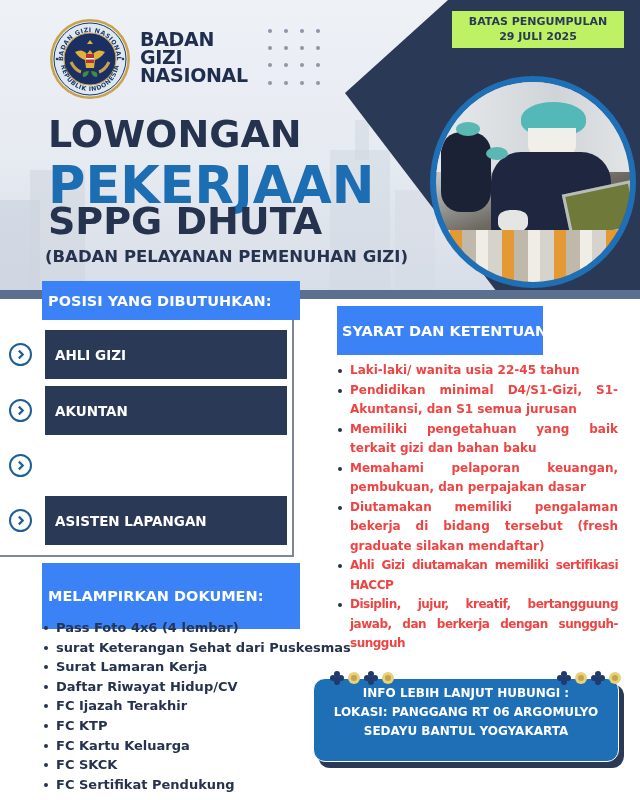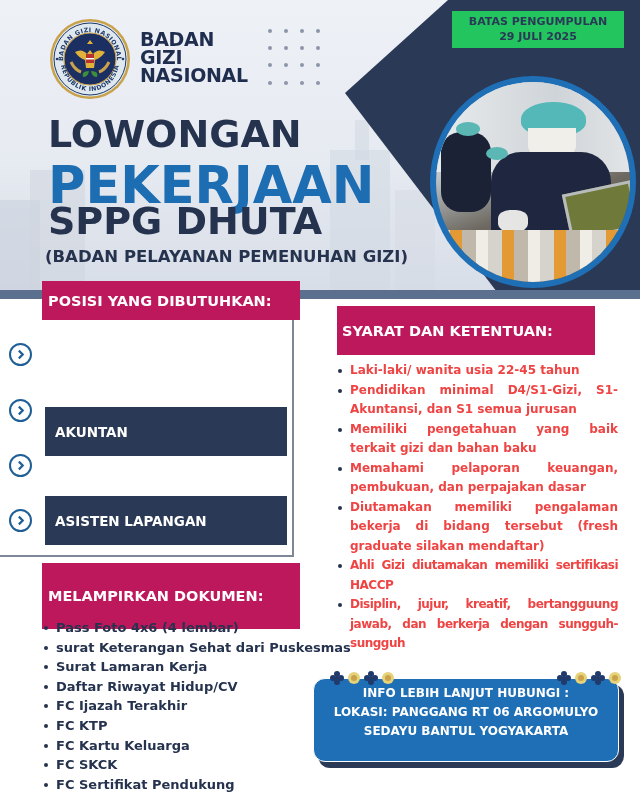--- a/index.html
+++ b/index.html
@@ -27,21 +27,21 @@
   }
 
   .dots { position: absolute; left: 266px; top: 27px; width: 60px; height: 60px; }
   .dot { position: absolute; width: 4px; height: 4px; border-radius: 50%; background: #8c96a8; }
 
   .logo { position: absolute; left: 49px; top: 18px; width: 82px; height: 82px; }
   .brand { position: absolute; left: 140px; top: 30px; font-family: "DejaVu Sans", sans-serif; font-weight: bold; color: #1f2d4f; font-size: 19px; line-height: 18px; letter-spacing: -0.3px; }
 
   .deadline {
     position: absolute; left: 452px; top: 11px; width: 172px; height: 37px;
-    background: #22c55e; text-align: center; color: #2a3956; font-weight: bold;
+    background: #bef264; text-align: center; color: #2a3956; font-weight: bold;
     font-size: 11px; line-height: 15px; padding-top: 3px;
   }
 
   .photo-ring {
     position: absolute; left: 430px; top: 76px; width: 206px; height: 212px; border-radius: 50%;
     background: #1e6fb5; padding: 6px;
   }
   .photo {
     width: 100%; height: 100%; border-radius: 50%; overflow: hidden; position: relative;
     background: linear-gradient(160deg, #dfe3e6 0%, #bfc5c9 35%, #6d6860 60%, #3a3a3d 100%);
@@ -50,21 +50,21 @@
 
   .title { position: absolute; left: 48px; font-weight: bold; font-family: "DejaVu Sans", sans-serif; letter-spacing: 0px; }
   .t1 { top: 112px; font-size: 38px; color: #26334f; }
   .t2 { top: 156px; font-size: 51px; color: #1d6db3; }
   .t3 { top: 199px; font-size: 38px; color: #26334f; }
   .t4 { top: 247px; font-size: 16.5px; color: #26334f; left: 45px; }
 
   .hero-bar { position: absolute; left: 0; top: 290px; width: 640px; height: 9px; background: #5b6f8e; }
 
   .section-head {
-    position: absolute; background: #be185d; color: #ffffff; font-weight: bold;
+    position: absolute; background: #3b82f6; color: #ffffff; font-weight: bold;
     font-size: 14.5px; display: flex; align-items: center; padding-left: 6px; white-space: nowrap;
   }
 
   .frame { position: absolute; left: 0; top: 300px; width: 294px; height: 257px; border-right: 2px solid #7d8797; border-bottom: 2px solid #7d8797; }
   .pos-item { position: absolute; left: 45px; width: 242px; height: 49px; background: #2a3956; color: #ffffff; font-weight: bold; font-size: 13.5px; display: flex; align-items: center; padding-left: 10px; }
   .chev { position: absolute; left: 9px; width: 23px; height: 23px; border: 2.5px solid #1f5f96; border-radius: 50%; display: flex; align-items: center; justify-content: center; }
   .chev svg { width: 11px; height: 11px; }
 
   .doc-list { position: absolute; left: 42px; top: 618px; list-style: none; }
   .doc-list li { font-size: 13px; font-weight: bold; color: #26334f; line-height: 19.6px; padding-left: 14px; position: relative; white-space: nowrap; }
@@ -180,27 +180,28 @@
   <div class="hero-bar"></div>
 
   <div class="frame"></div>
   <div class="section-head" style="left:42px;top:281px;width:258px;height:39px;">POSISI YANG DIBUTUHKAN:</div>
 
   <div class="chev" style="top:343px;">
     <svg viewBox="0 0 10 10">
         <path d="M3.5 1.5 L7 5 L3.5 8.5" stroke="#1f5f96" stroke-width="2" fill="none"></path>
       </svg>
   </div>
+  <div class="pos-item" style="top:330px;">AHLI GIZI</div>
 
   <div class="chev" style="top:399px;">
     <svg viewBox="0 0 10 10">
         <path d="M3.5 1.5 L7 5 L3.5 8.5" stroke="#1f5f96" stroke-width="2" fill="none"></path>
       </svg>
   </div>
-  <div class="pos-item" style="top:386px;margin-top:21px;">AKUNTAN</div>
+  <div class="pos-item" style="top:386px;">AKUNTAN</div>
 
   <div class="chev" style="top:454px;">
     <svg viewBox="0 0 10 10">
         <path d="M3.5 1.5 L7 5 L3.5 8.5" stroke="#1f5f96" stroke-width="2" fill="none"></path>
       </svg>
   </div>
 
   <div class="chev" style="top:509px;">
     <svg viewBox="0 0 10 10">
         <path d="M3.5 1.5 L7 5 L3.5 8.5" stroke="#1f5f96" stroke-width="2" fill="none"></path>
@@ -214,21 +215,21 @@
     <li>surat Keterangan Sehat dari Puskesmas</li>
     <li>Surat Lamaran Kerja</li>
     <li>Daftar Riwayat Hidup/CV</li>
     <li>FC Ijazah Terakhir</li>
     <li>FC KTP</li>
     <li>FC Kartu Keluarga</li>
     <li>FC SKCK</li>
     <li>FC Sertifikat Pendukung</li>
   </ul>
 
-  <div class="section-head" style="left:337px;top:306px;width:258px;height:49px;padding-left:5px;">SYARAT DAN KETENTUAN:</div>
+  <div class="section-head" style="left:337px;top:306px;width:206px;height:49px;padding-left:5px;">SYARAT DAN KETENTUAN:</div>
   <ul class="req-list">
     <li>Laki-laki/ wanita usia 22-45 tahun</li>
     <li>Pendidikan minimal D4/S1-Gizi, S1-Akuntansi, dan S1 semua jurusan</li>
     <li>Memiliki pengetahuan yang baik terkait gizi dan bahan baku</li>
     <li>Memahami pelaporan keuangan, pembukuan, dan perpajakan dasar</li>
     <li>Diutamakan memiliki pengalaman bekerja di bidang tersebut (fresh graduate silakan mendaftar)</li>
     <li class="cond">Ahli Gizi  diutamakan memiliki sertifikasi HACCP</li>
     <li class="cond">Disiplin, jujur, kreatif, bertangguung jawab, dan berkerja dengan sungguh-sungguh</li>
   </ul>
 

